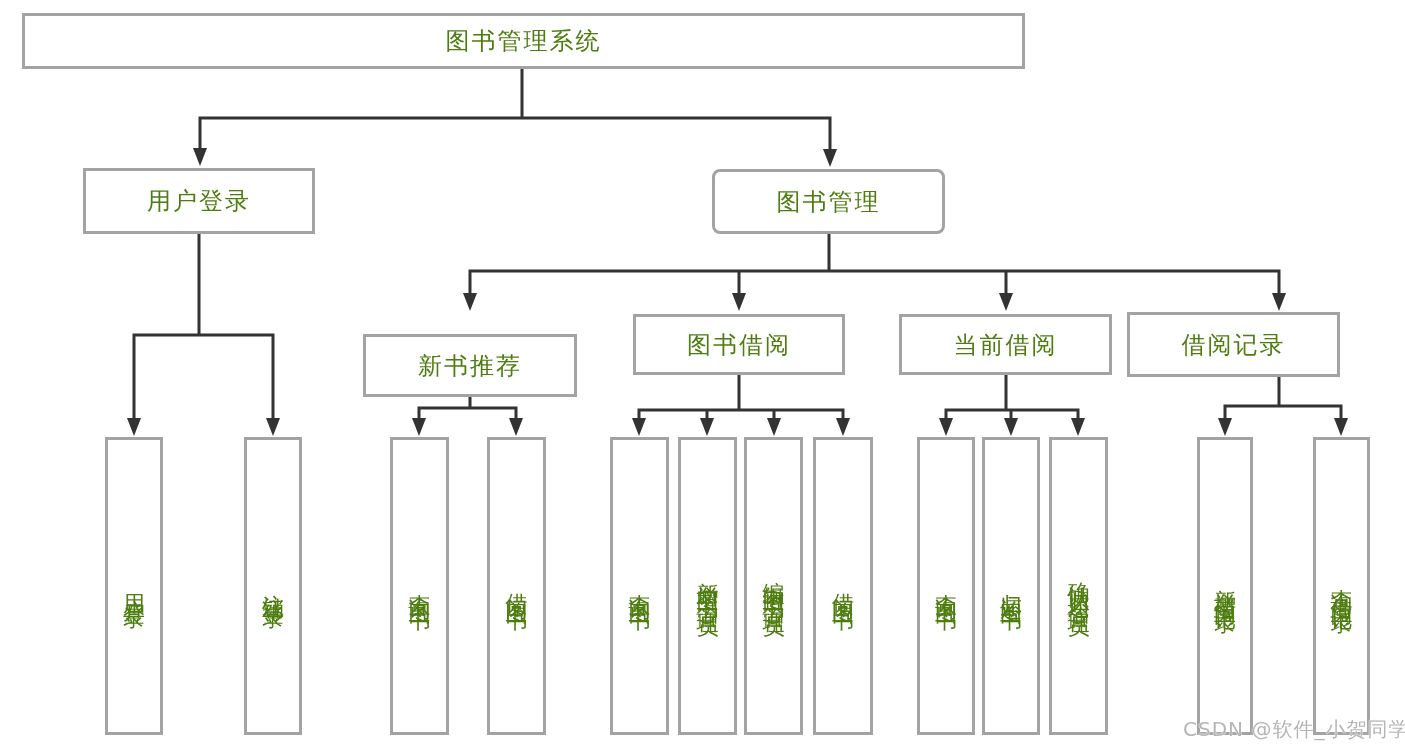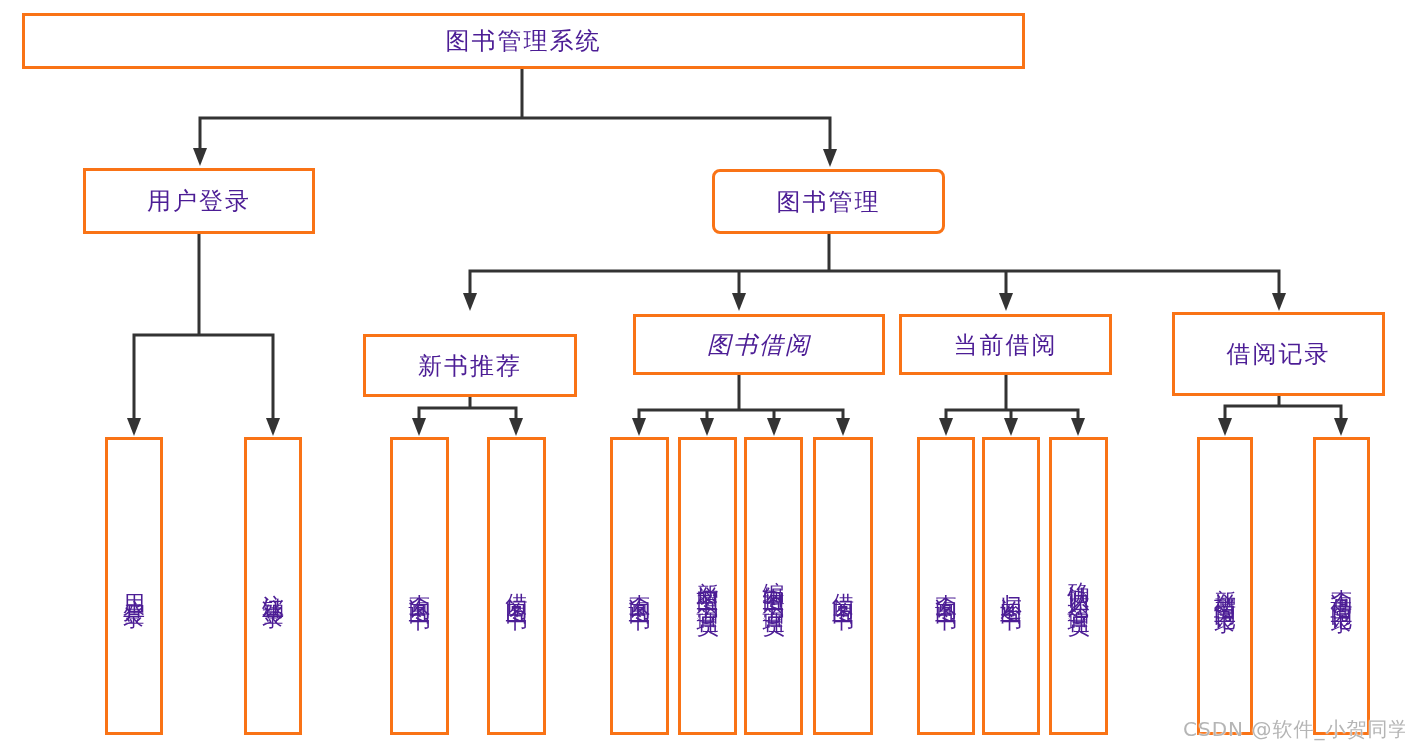--- a/index.html
+++ b/index.html
@@ -21,22 +21,22 @@
     position: absolute;
     left: 0;
     top: 0;
     z-index: 1;
     pointer-events: none;
   }
   .node {
     position: absolute;
     box-sizing: border-box;
     background: #ffffff;
-    border: 3px solid #f97316;
-    color: #4c1d95;
+    border: 3px solid #a3a3a3;
+    color: #4d7c0f;
     display: flex;
     align-items: center;
     justify-content: center;
     z-index: 2;
   }
   .node.h-node {
     font-size: 24px;
     letter-spacing: 2px;
     line-height: 1;
     white-space: nowrap;
@@ -105,23 +105,23 @@
       <polygon points="1334,418 1348,418 1341,436"></polygon>
     </g>
   </svg>
 
   <div class="node h-node" style="left:22px; top:13px; width:1003px; height:56px;">图书管理系统</div>
 
   <div class="node h-node" style="left:83px; top:168px; width:232px; height:66px;">用户登录</div>
   <div class="node h-node" style="left:712px; top:169px; width:233px; height:65px;border-radius:8px;">图书管理</div>
 
   <div class="node h-node" style="left:363px; top:313px; width:214px; height:63px;margin-top:21px;">新书推荐</div>
-  <div class="node h-node" style="left:633px; top:314px; width:252px; height:61px;font-style:italic;">图书借阅</div>
+  <div class="node h-node" style="left:633px; top:314px; width:212px; height:61px;">图书借阅</div>
   <div class="node h-node" style="left:899px; top:314px; width:213px; height:61px;">当前借阅</div>
-  <div class="node h-node" style="left:1172px; top:312px; width:213px; height:84px;">借阅记录</div>
+  <div class="node h-node" style="left:1127px; top:312px; width:213px; height:65px;">借阅记录</div>
 
   <div class="node v-node" style="left:105px; top:437px; width:58px; height:298px;">用户登录</div>
   <div class="node v-node" style="left:244px; top:437px; width:58px; height:298px;">注销登录</div>
 
   <div class="node v-node" style="left:390px; top:437px; width:59px; height:298px;">查询图书</div>
   <div class="node v-node" style="left:487px; top:437px; width:59px; height:298px;">借阅图书</div>
 
   <div class="node v-node" style="left:610px; top:437px; width:59px; height:298px;">查询图书</div>
   <div class="node v-node" style="left:678px; top:437px; width:59px; height:298px;">新增图书（管理员）</div>
   <div class="node v-node" style="left:744px; top:437px; width:59px; height:298px;">编辑图书（管理员）</div>

